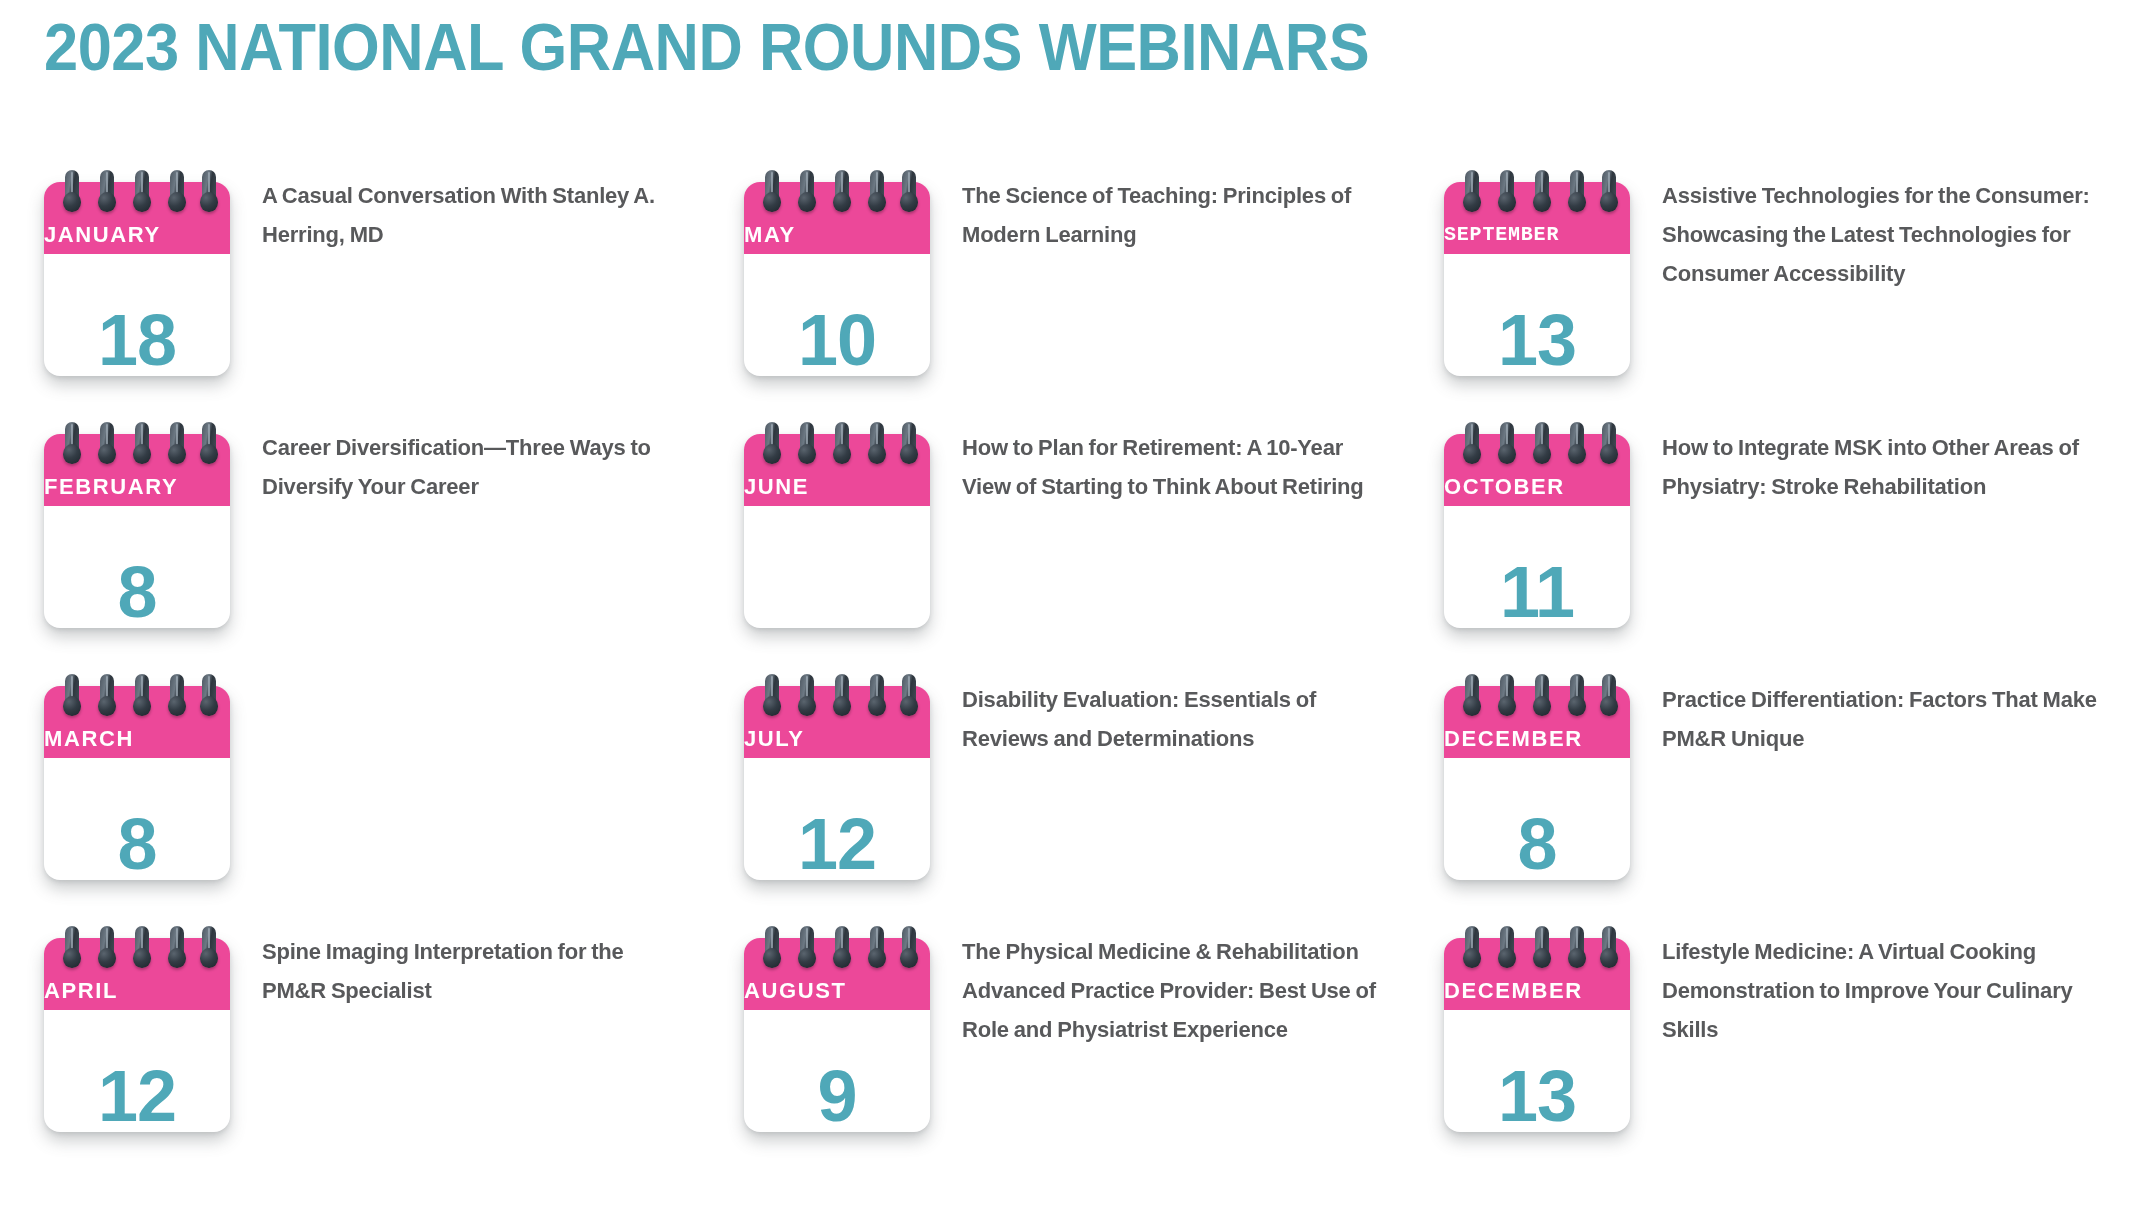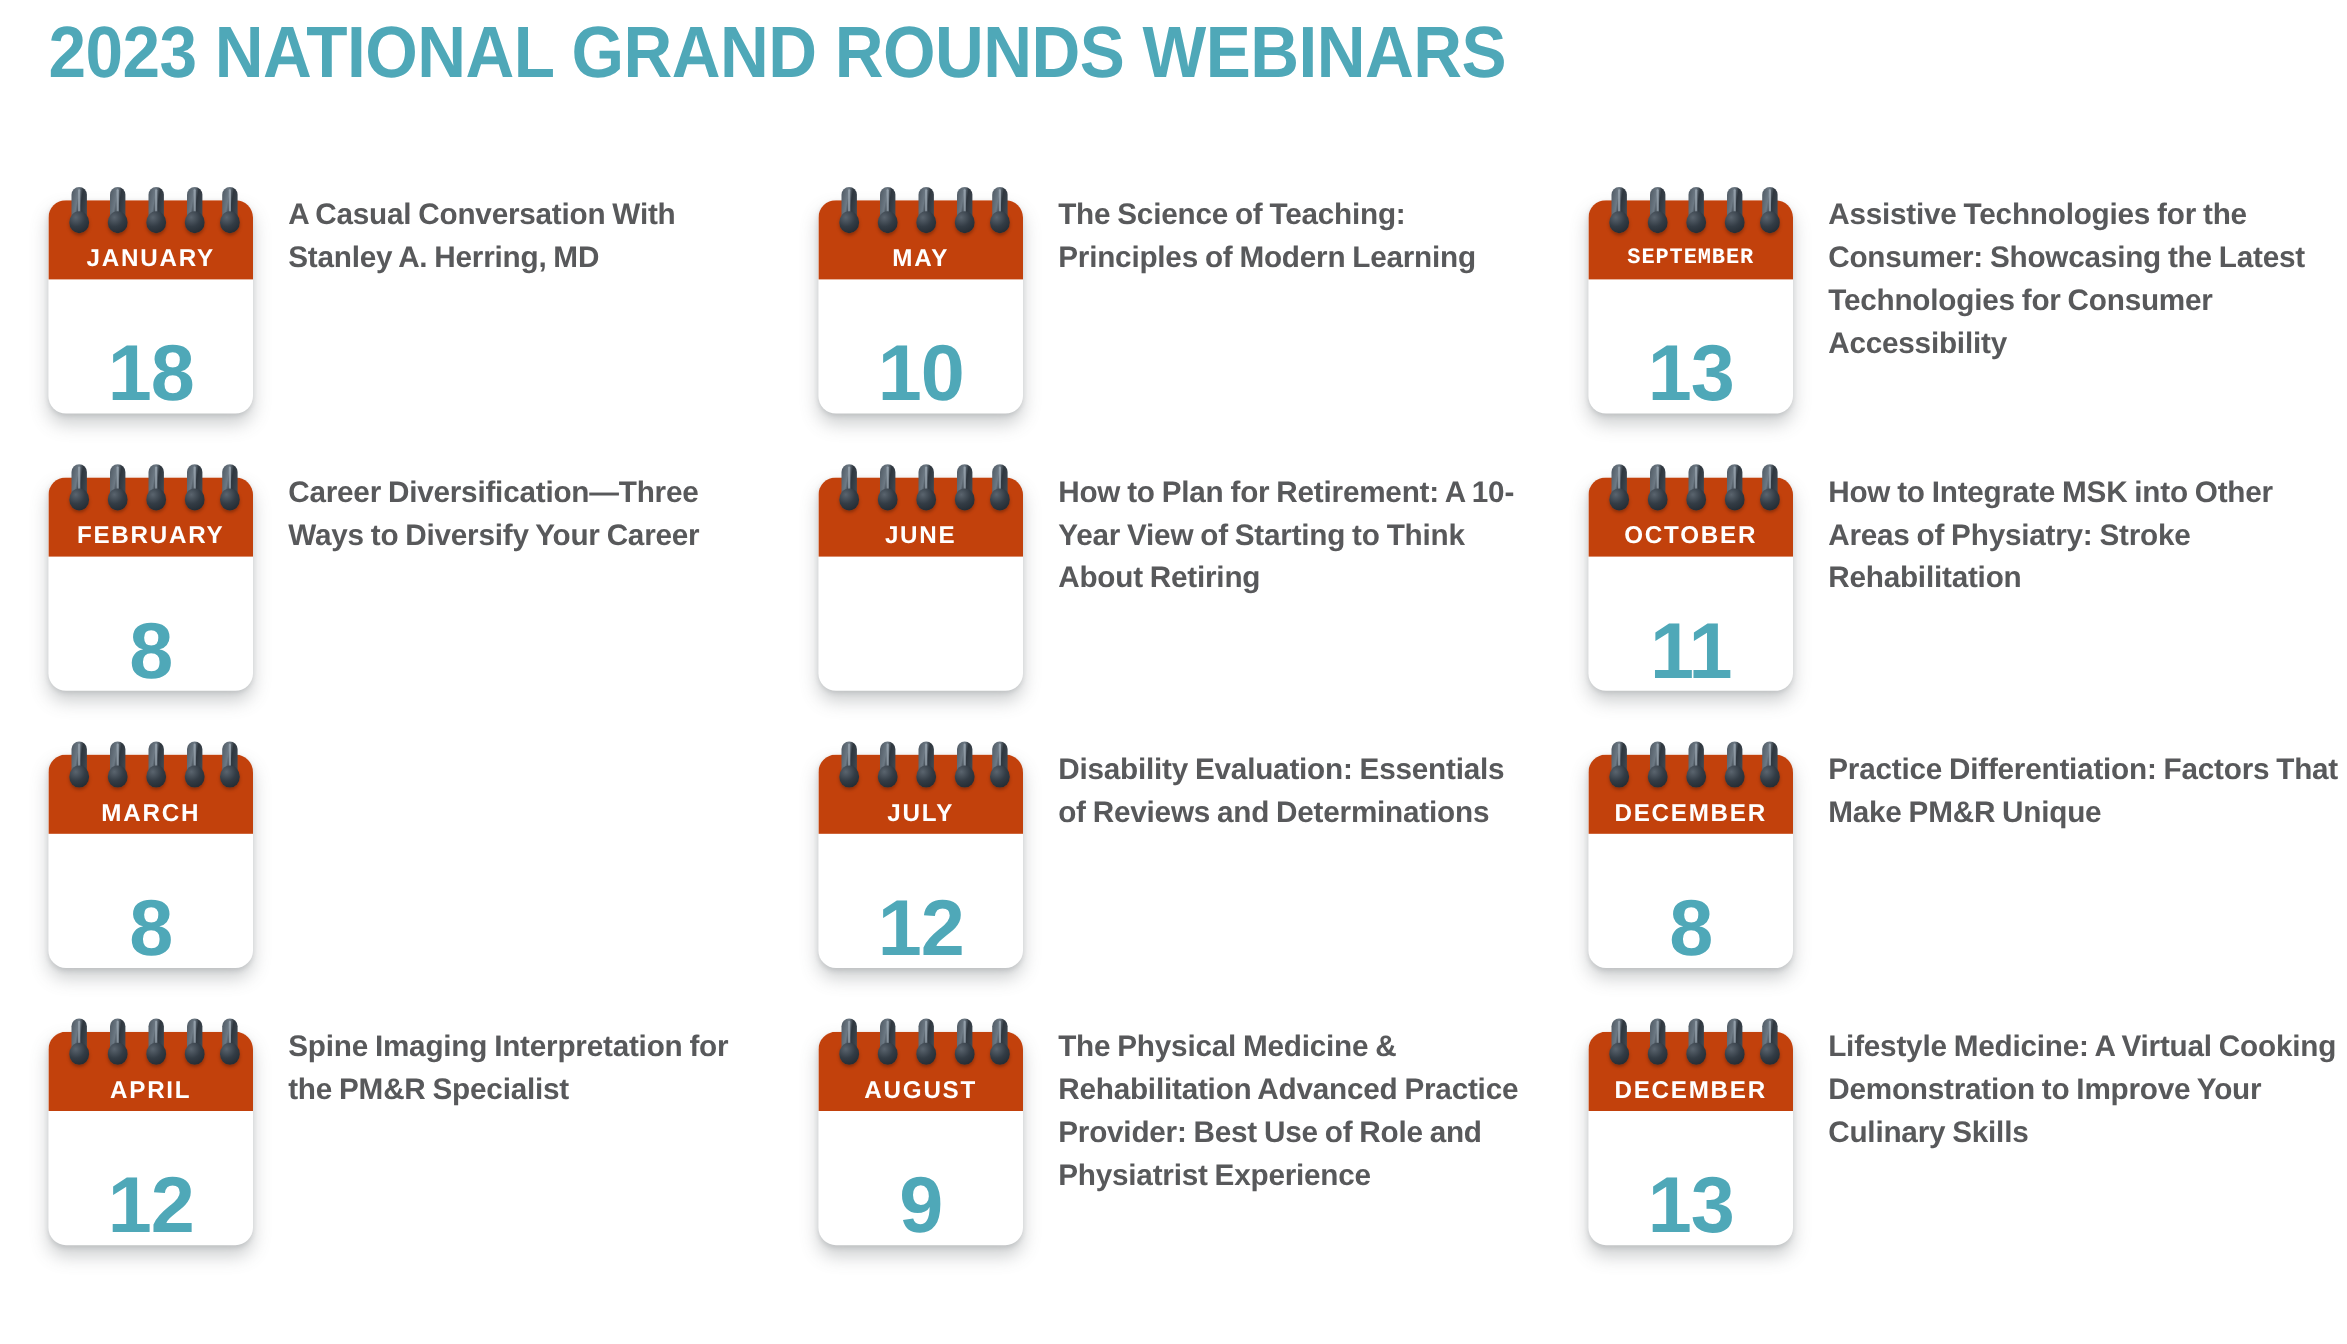--- a/index.html
+++ b/index.html
@@ -77,24 +77,24 @@
     box-shadow: 0 9px 16px rgba(90,95,100,0.30), 0 2px 4px rgba(90,95,100,0.16);
     overflow: hidden;
   }
 
   .cal-head {
     position: absolute;
     left: 0;
     top: 0;
     width: 100%;
     height: 72px;
-    background: #c2410c;
+    background: #ec4899;
     display: flex;
     align-items: flex-end;
-    justify-content: center;
+    justify-content: flex-start;
     box-sizing: border-box;
     padding-bottom: 7px;
   }
 
   .cal-month {
     color: #ffffff;
     font-size: 22px;
     font-weight: 700;
     letter-spacing: 1.6px;
     line-height: 24px;
@@ -175,21 +175,21 @@
   .ring:nth-child(4) { left: 123px; }
   .ring:nth-child(5) { left: 155px; }
 
   
   .webinar-title {
     flex: 1 1 auto;
     margin-left: 24px;
     margin-top: 26px;
     padding-right: 18px;
     color: #58595B;
-    font-size: 27px;
+    font-size: 22px;
     line-height: 39px;
     font-weight: 700;
     letter-spacing: -0.2px;
     word-spacing: -1px;
   }
 
   .col3 .webinar-title { padding-right: 6px; }
 </style>
 </head>
 <body>

